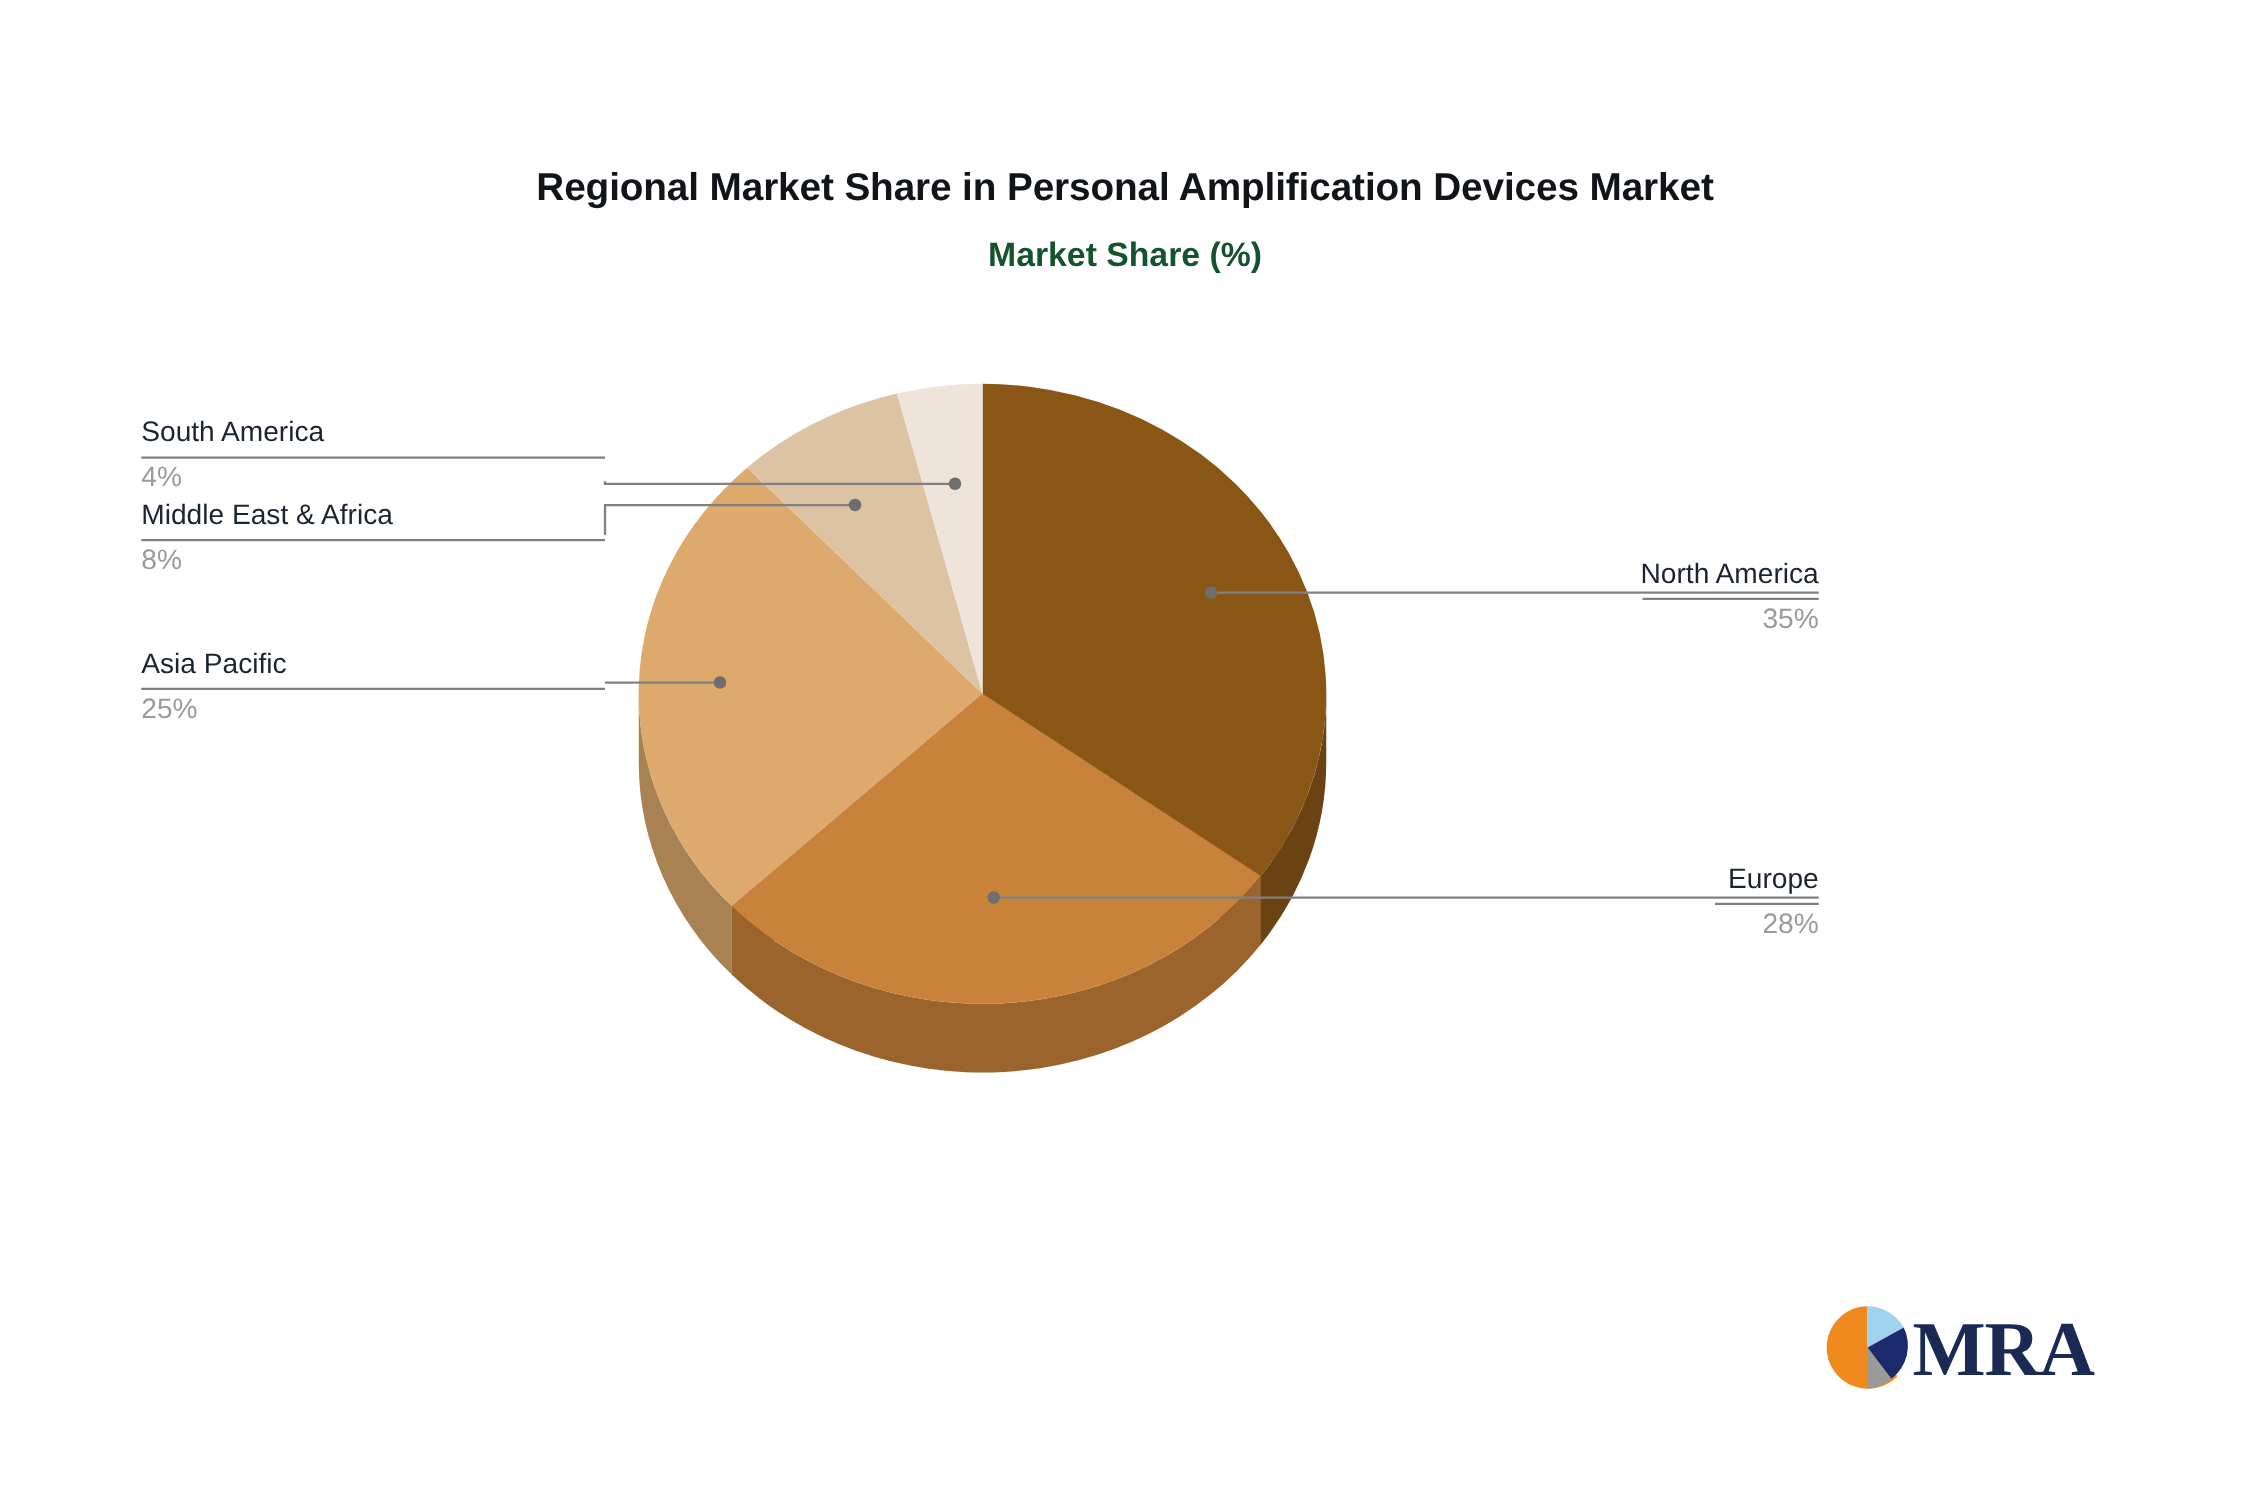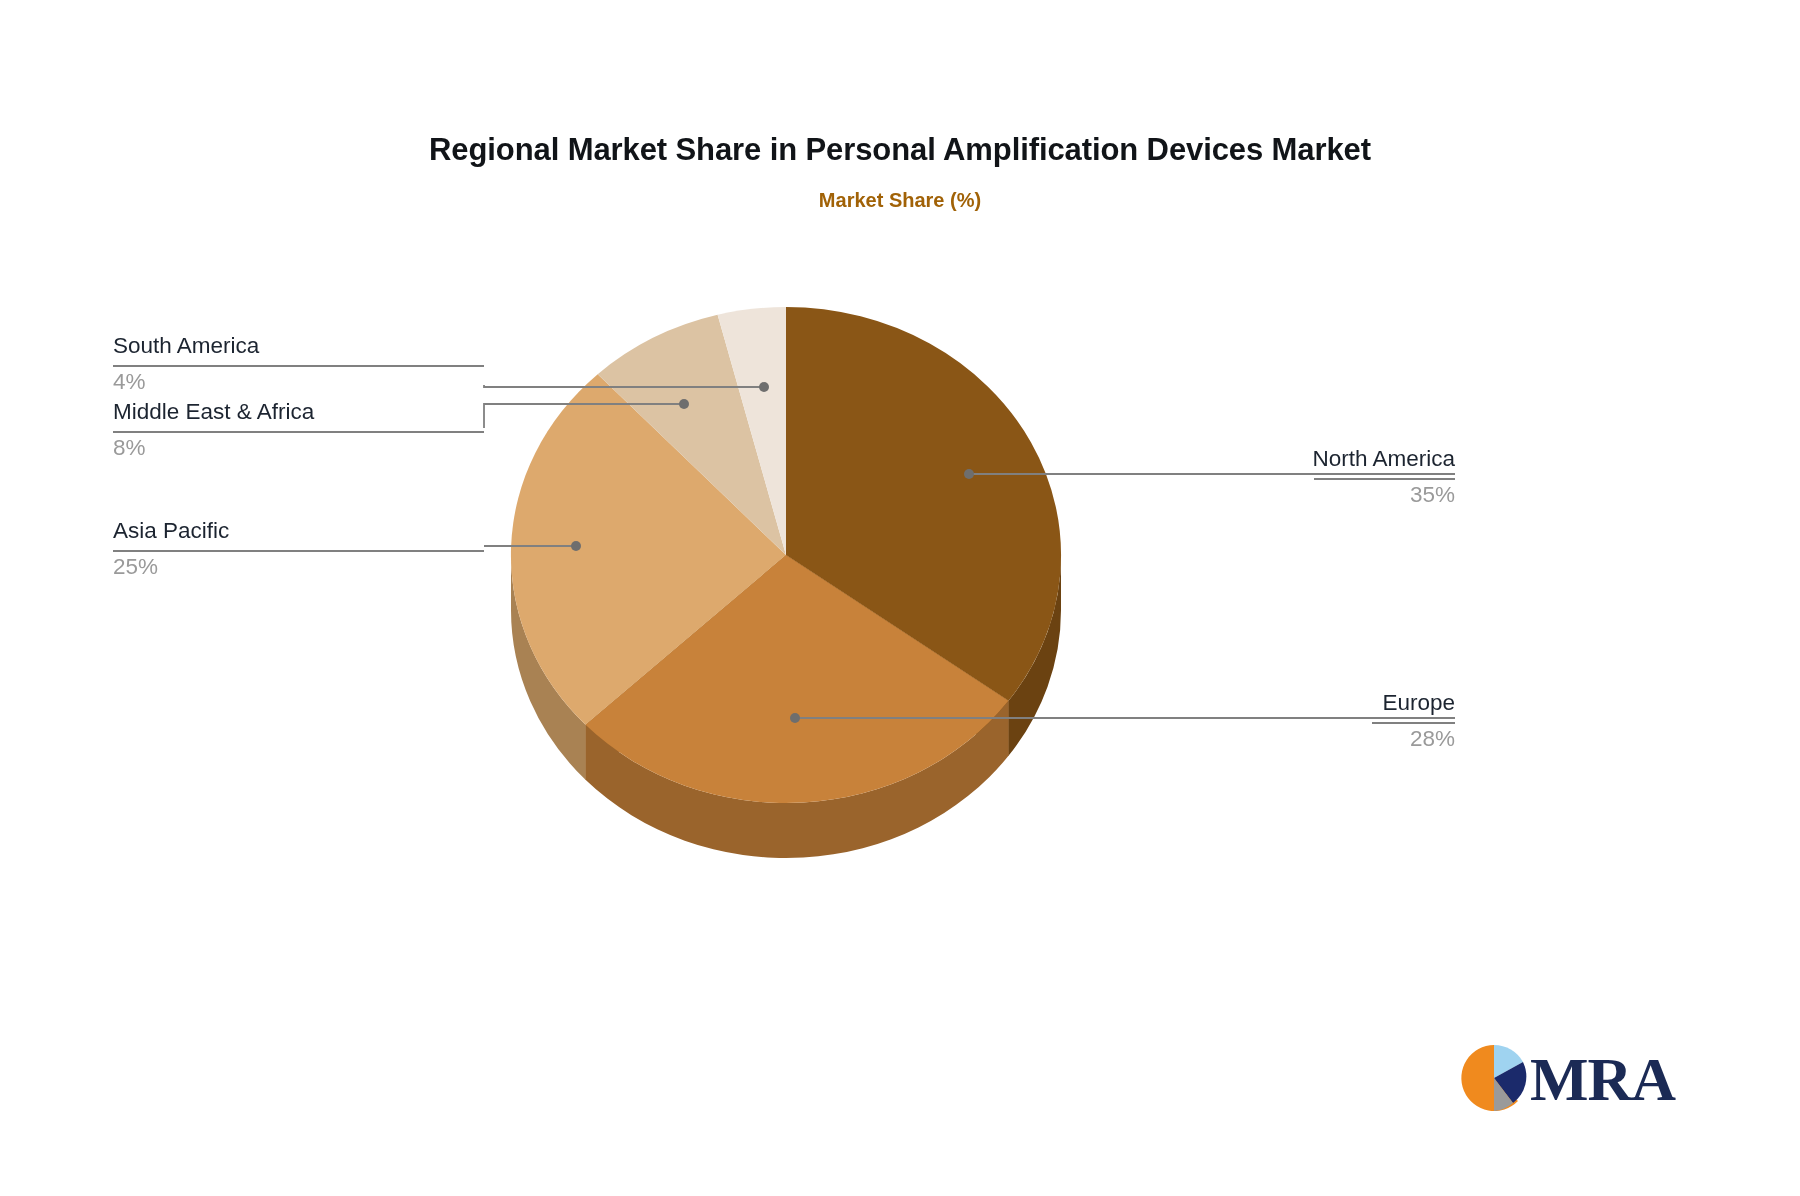--- a/index.html
+++ b/index.html
@@ -32,23 +32,23 @@
     font-weight: bold;
     color: #111418;
     letter-spacing: -0.1px;
   }
   .subtitle {
     position: absolute;
     left: 0;
     top: 189px;
     width: 1800px;
     text-align: center;
-    font-size: 20px;
+    font-size: 27px;
     font-weight: bold;
-    color: #a16207;
+    color: #14532d;
   }
   svg.chart {
     position: absolute;
     left: 0;
     top: 0;
     width: 1800px;
     height: 1196px;
   }
   .lbl-name {
     font-family: "Liberation Sans", sans-serif;

